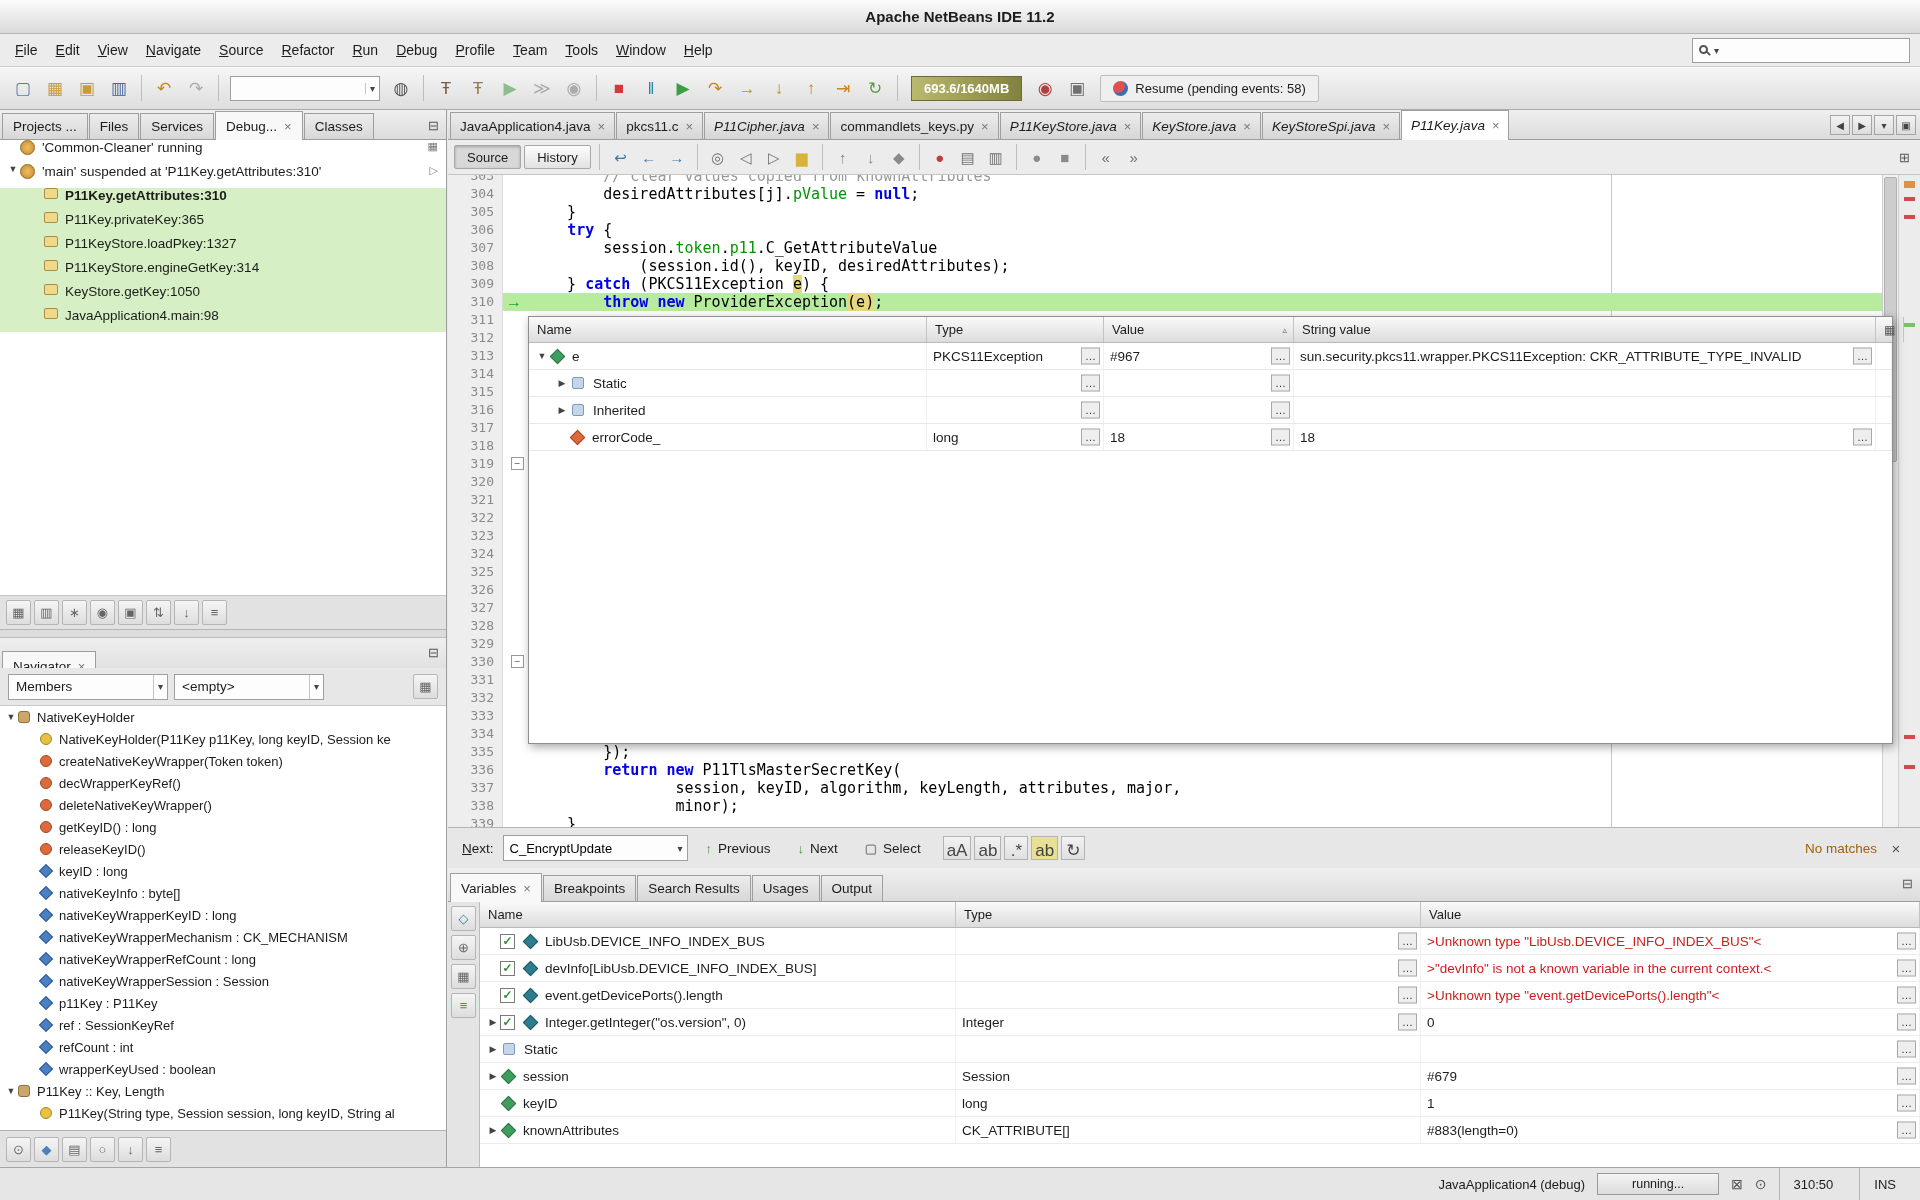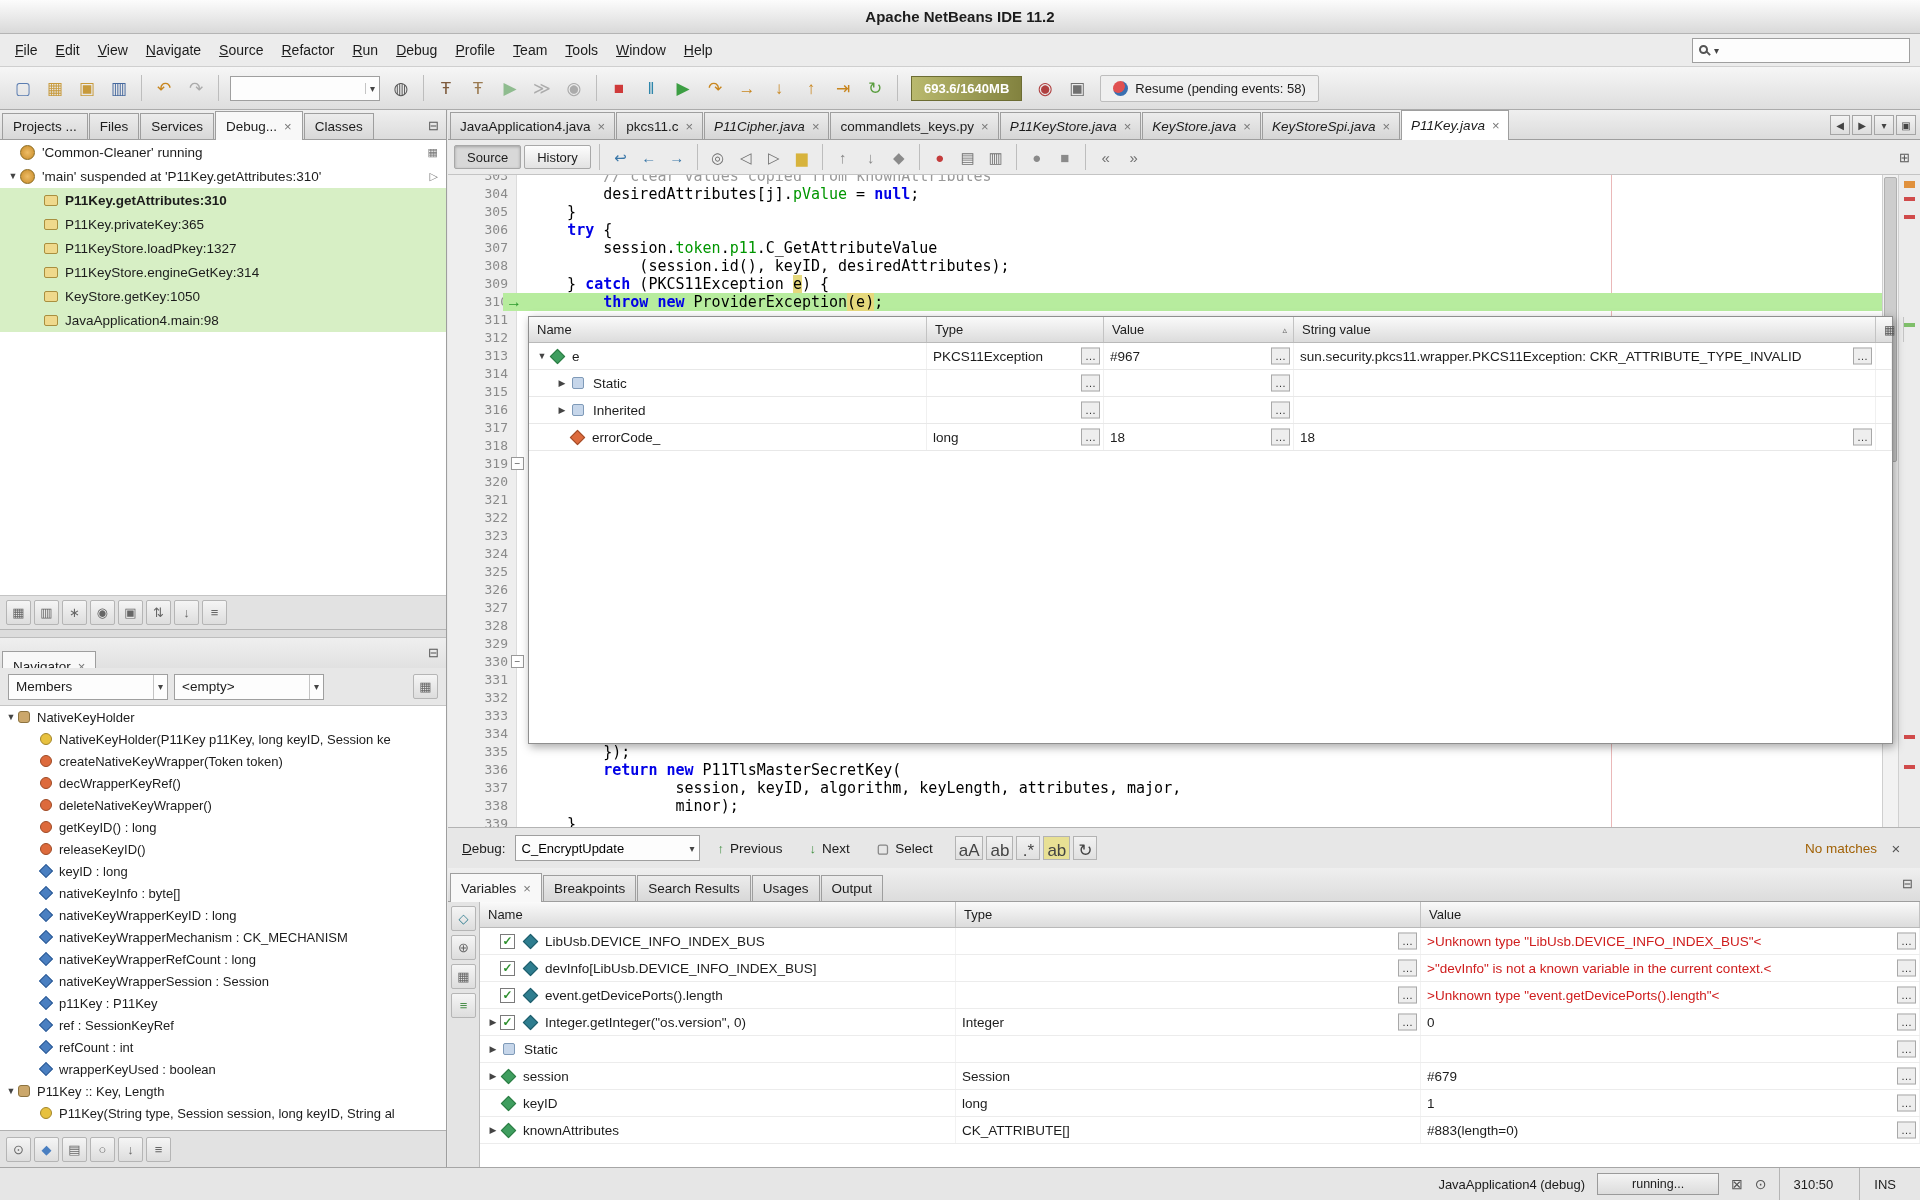--- a/index.html
+++ b/index.html
@@ -35,21 +35,21 @@
 .ptabs{height:30px;display:flex;align-items:flex-end;background:linear-gradient(#efefef,#dcdcdc);border-bottom:1px solid #9e9e9e;padding-left:2px;position:relative}
 .ptab{height:26px;display:flex;align-items:center;padding:0 10px;font-size:13.5px;border:1px solid #9e9e9e;border-bottom:none;background:linear-gradient(#ececec,#d8d8d8);margin-right:1px;white-space:nowrap}
 .ptab.sel{background:#f8f8f8;height:29px;margin-bottom:-1px}
 .tabx{margin-left:7px;color:#777;font-size:13px;line-height:1}
 .corner{position:absolute;right:7px;top:8px;color:#555;font-size:13px}
 .exp{width:14px;text-align:center;font-size:9px;color:#444;flex:none}
 
 
 .left{position:absolute;left:0;top:110px;width:447px;height:1057px;background:#e4e4e4;border-right:1px solid #9e9e9e}
 .debug-tree{position:absolute;top:30px;left:0;right:0;height:456px;background:#fff;overflow:hidden;border-bottom:1px solid #c4c4c4}
-.dbg-row{height:24px;display:flex;align-items:center;font-size:13.5px;position:relative}
+.dbg-row{height:24px;display:flex;font-size:13.5px;position:relative}
 .dbg-row.green{background:#d7efc5}
 .dbg-row.bold .dbg-label{font-weight:bold}
 .dbg-row .exp{margin-left:6px}
 .dbg-row.frame .exp{margin-left:34px;width:10px}
 .ic-thread{width:15px;height:15px;border-radius:50%;background:radial-gradient(#eebd66,#c78a28);border:1px solid #8a6a20;margin-right:7px;flex:none}
 .ic-frame{width:14px;height:11px;background:#efd98c;border:1px solid #a98f3f;border-radius:2px;margin-right:7px;flex:none}
 .dbg-right{position:absolute;right:8px;color:#777;font-size:11px}
 .debug-toolbar{position:absolute;top:486px;height:34px;left:0;right:0;display:flex;align-items:center;gap:3px;padding:0 6px;background:#e2e2e2;border-bottom:1px solid #b5b5b5}
 .sbtn{width:25px;height:25px;border:1px solid #b5b5b5;background:linear-gradient(#f5f5f5,#ddd);display:flex;align-items:center;justify-content:center;border-radius:2px}
 .sbtn .tglyph{font-size:13px}
@@ -81,21 +81,21 @@
 .tcbtn{width:20px;height:20px;border:1px solid #a5a5a5;background:linear-gradient(#f3f3f3,#ddd);font-size:10px;display:flex;align-items:center;justify-content:center;color:#444}
 .etoolbar{height:35px;background:#ececec;border-bottom:1px solid #c4c4c4;display:flex;align-items:center;padding:0 6px;gap:3px}
 .vbtn{height:24px;padding:0 12px;border:1px solid #a8a8a8;background:linear-gradient(#fdfdfd,#e2e2e2);font-size:13px;display:flex;align-items:center;border-radius:2px}
 .vbtn.sel{background:#d8d8d8;box-shadow:inset 0 1px 3px rgba(0,0,0,.25)}
 .ebtn{width:26px;height:26px;display:flex;align-items:center;justify-content:center;border-radius:2px}
 .ebtn .tglyph{font-size:15px}
 .etb-right{margin-left:auto;color:#555;font-size:13px;padding-right:4px}
 
 
 .code-area{position:absolute;top:65px;left:0;right:0;height:652px;background:#fff;overflow:hidden}
-.gutter{position:absolute;left:0;top:-8px;width:69px;background:#eeeeee;border-right:1px solid #dcdcdc;z-index:1;padding-bottom:20px}
+.gutter{position:absolute;left:0;top:-8px;width:55px;background:#eeeeee;border-right:1px solid #dcdcdc;z-index:1;padding-bottom:20px}
 .gl{height:18px;font:13px/18px "DejaVu Sans Mono",monospace;color:#8a8a8a;text-align:right;padding-right:8px}
 .glyphcol{position:absolute;left:55px;top:0;width:28px;height:100%;z-index:3}
 .fold{position:absolute;left:8px;width:13px;height:13px;border:1px solid #999;background:#fff;color:#555;font-size:10px;line-height:11px;text-align:center}
 .pc-arrow{position:absolute;left:3px;height:18px;color:#2c9a2c;font-weight:bold;font-size:16px;line-height:17px}
 .code{position:absolute;left:83px;top:-8px;right:38px;z-index:1}
 .cl{height:18px;font:15px/18px "DejaVu Sans Mono",monospace;white-space:pre;color:#000}
 .cl.cur{background:#b7ec9e;margin-left:-28px;padding-left:28px}
 .kw{color:#0000e6;font-weight:bold}
 .com{color:#999999}
 .fld{color:#009600}
@@ -817,21 +817,21 @@
                 <span class="ctext">18</span>
                 <span class="dots">…</span>
               </div>
               <div class="pc w-ic"></div>
             </div>
           </div>
       </div>
     </div>
 
     <div class="findbar">
-      <span class="find-label">Debug:</span>
+      <span class="find-label">Next:</span>
       <div class="find-combo">
         <input class="find-input" value="C_EncryptUpdate" style="">
         <span class="combo-arrow">▾</span>
       </div>
       <div class="fbtn">
         <span class="fico" style="color:#3f8f3f">↑</span>
         <span>Previous</span>
       </div>
       <div class="fbtn">
         <span class="fico" style="color:#3f8f3f">↓</span>

